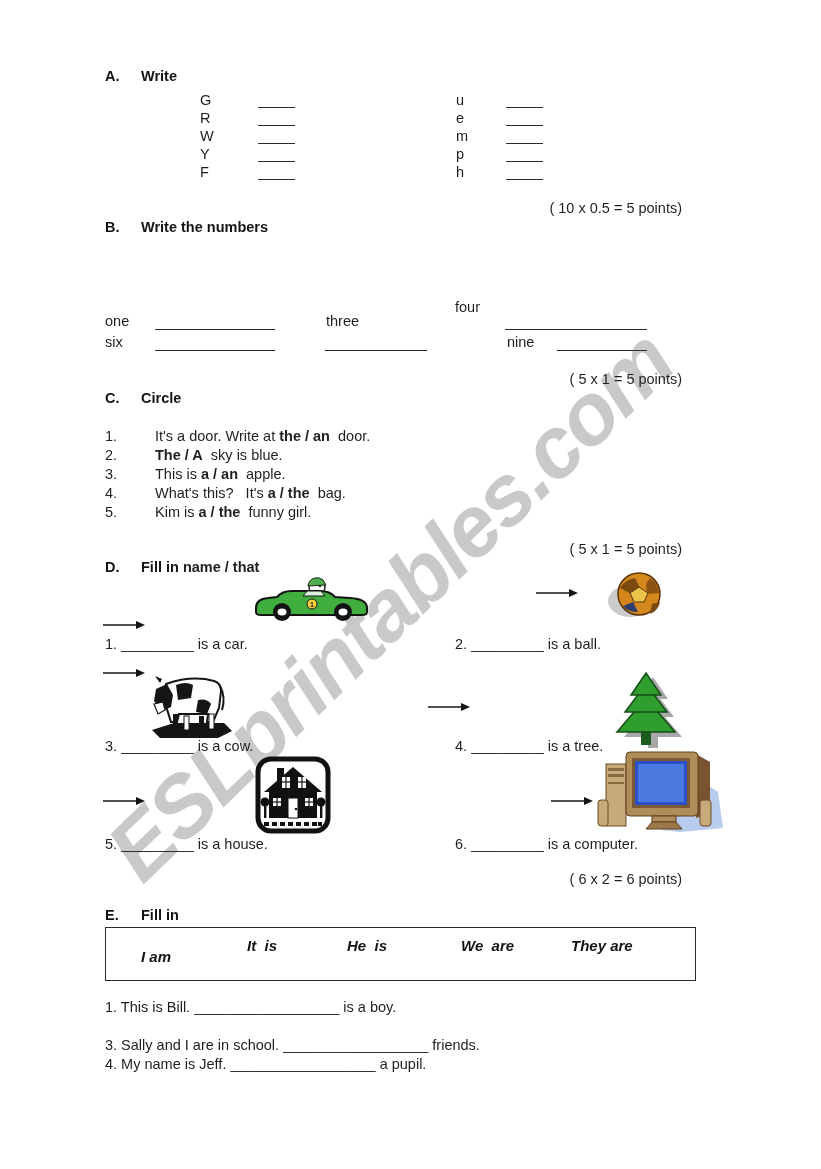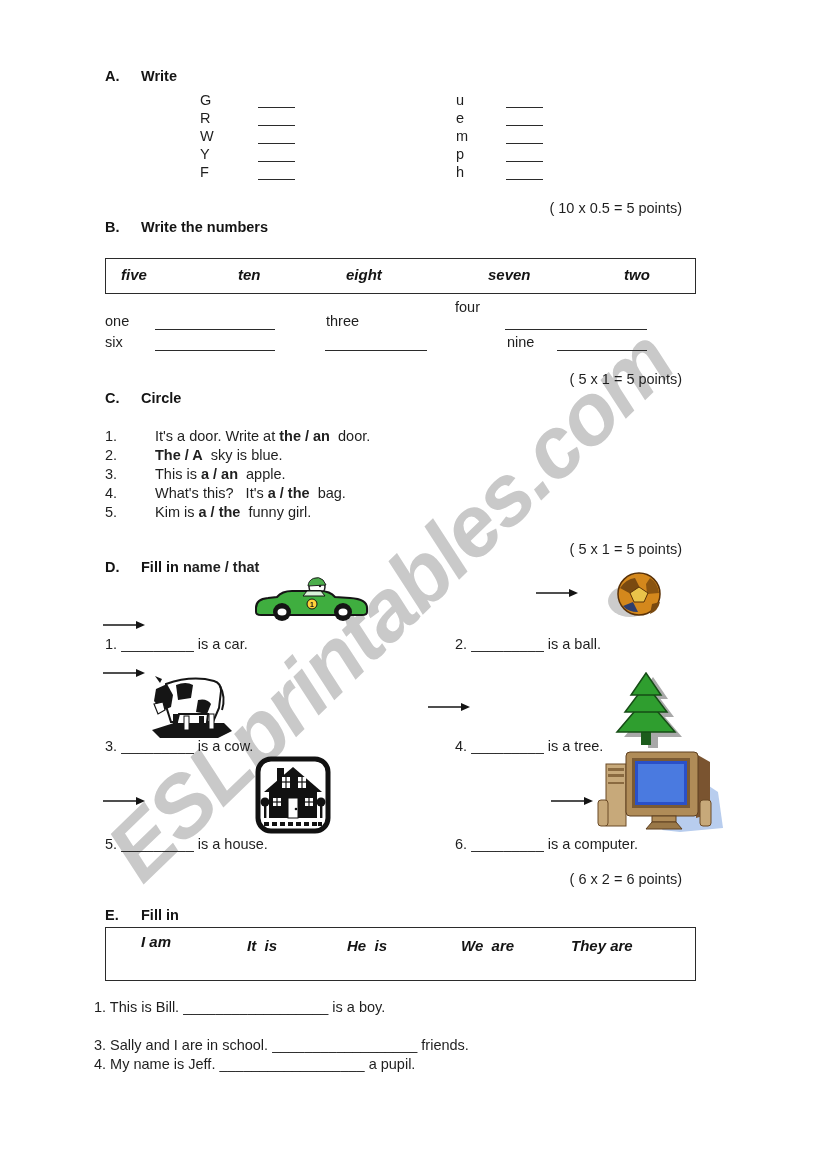--- a/index.html
+++ b/index.html
@@ -16,21 +16,21 @@
     position:absolute;left:-110px;top:556px;width:1000px;text-align:center;
     font-size:86px;font-weight:bold;font-style:italic;color:#c9c9c9;
     letter-spacing:-2px;transform:rotate(-44deg);white-space:nowrap;
   }
   .wbox{position:absolute;border:1.5px solid #2b2b2b;background:transparent;}
   .wb{position:absolute;top:7px;font-weight:bold;font-style:italic;font-size:15px;color:#141414;white-space:nowrap;}
   .c-item{position:absolute;left:105px;white-space:nowrap;}
   .c-num{display:inline-block;width:50px;}
   .ch{font-weight:bold;}
   .d-line{position:absolute;white-space:nowrap;}
-  .e-line{position:absolute;left:94px;white-space:nowrap;text-align:center;}
+  .e-line{position:absolute;left:105px;white-space:nowrap;text-align:center;}
   svg{display:block;}
 </style>
 </head>
 <body>
 
 <div class="page">
 
   <div class="watermark">ESLprintables.com</div>
 
   <div class="abs bold" style="left:105px;top:68px">A.</div>
@@ -56,27 +56,20 @@
   <div class="bline" style="left:506px;top:125px;width:37px"></div>
   <div class="bline" style="left:506px;top:143px;width:37px"></div>
   <div class="bline" style="left:506px;top:161px;width:37px"></div>
   <div class="bline" style="left:506px;top:179px;width:37px"></div>
 
   <div class="points" style="top:200px">( 10 x 0.5 = 5 points)</div>
 
   <div class="abs bold" style="left:105px;top:219px">B.</div>
   <div class="abs bold" style="left:141px;top:219px">Write the numbers</div>
 
-  <div class="wbox" style="left:105px;top:258px;width:589px;height:34px">
-    <span class="wb" style="left:15px">five</span>
-    <span class="wb" style="left:132px">ten</span>
-    <span class="wb" style="left:240px">eight</span>
-    <span class="wb" style="left:382px">seven</span>
-    <span class="wb" style="left:518px">two</span>
-  </div>
 
   <div class="abs" style="left:105px;top:313px">one</div>
   <div class="bline" style="left:155px;top:329px;width:120px"></div>
   <div class="abs" style="left:326px;top:313px">three</div>
   <div class="abs" style="left:455px;top:299px">four</div>
   <div class="bline" style="left:505px;top:329px;width:142px"></div>
 
   <div class="abs" style="left:105px;top:334px">six</div>
   <div class="bline" style="left:155px;top:350px;width:120px"></div>
   <div class="bline" style="left:325px;top:350px;width:102px"></div>
@@ -235,21 +228,21 @@
 
   <div class="d-line" style="left:105px;top:836px"><span>5.</span> <span>_________</span><span> is a house.</span></div>
   <div class="d-line" style="left:455px;top:836px"><span>6.</span> <span>_________</span><span> is a computer.</span></div>
 
   <div class="points" style="top:871px">( 6 x 2 = 6 points)</div>
 
   <div class="abs bold" style="left:105px;top:907px">E.</div>
   <div class="abs bold" style="left:141px;top:907px">Fill in</div>
 
   <div class="wbox" style="left:105px;top:927px;width:589px;height:52px">
-    <span class="wb" style="left:35px;top:5px">I am</span>
+    <span class="wb" style="left:35px;top:20px">I am</span>
     <span class="wb" style="left:141px;top:9px">It&nbsp; is</span>
     <span class="wb" style="left:241px;top:9px">He&nbsp; is</span>
     <span class="wb" style="left:355px;top:9px">We&nbsp; are</span>
     <span class="wb" style="left:465px;top:9px">They are</span>
   </div>
 
   <div class="e-line" style="top:999px">1. This is Bill. __________________ is a boy.</div>
   <div class="e-line" style="top:1037px">3. Sally and I are in school. __________________ friends.</div>
   <div class="e-line" style="top:1056px">4. My name is Jeff. __________________ a pupil.</div>
 

